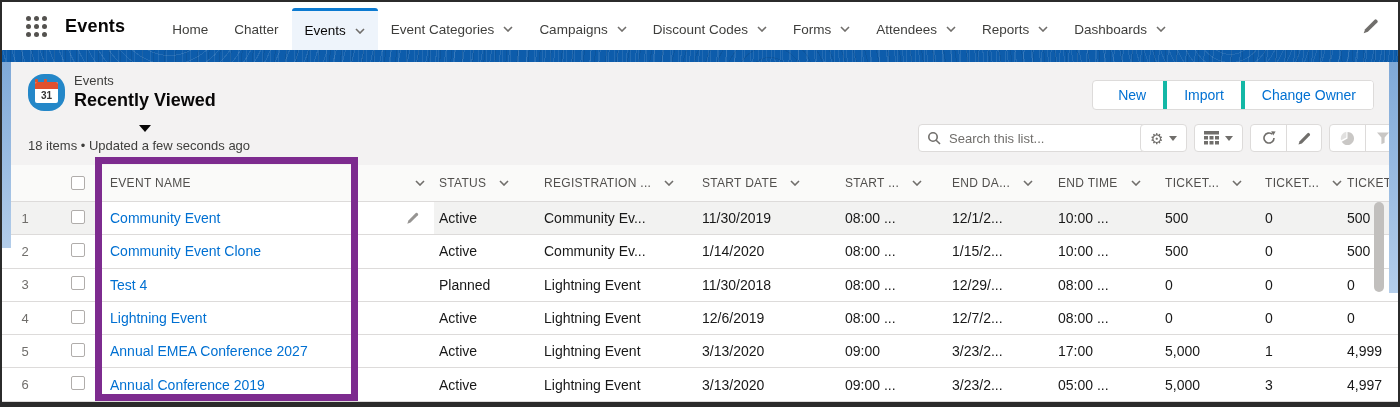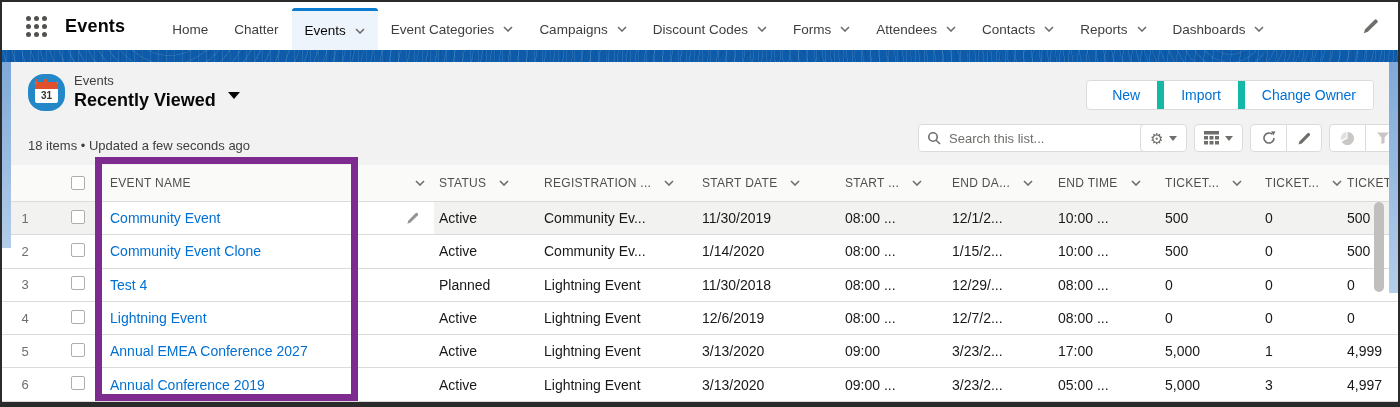--- a/index.html
+++ b/index.html
@@ -34,27 +34,27 @@
 
   
   .panel { position:absolute; left:0; top:60px; width:1396px; height:103px; background:#f3f2f2; }
   .obj-icon { position:absolute; left:26px; top:12px; width:37px; height:37px; border-radius:16px; background:#2487c8; }
   .cal { position:absolute; left:7px; top:8px; width:23px; height:21px; background:#fff; border-radius:2px; overflow:hidden; }
   .cal-top { height:7px; background:#e1502d; }
   .cal-day { font-size:10px; font-weight:bold; color:#333; text-align:center; line-height:13px; }
   .cal-ring { position:absolute; top:5px; width:3px; height:6px; background:#e1502d; border-radius:1px; }
   .title-block { position:absolute; left:72px; top:11px; }
   .obj-label { font-size:13px; color:#3e3e3c; }
-  .lv-select { display:flex; gap:12px; cursor:pointer; margin-top:2px; }
+  .lv-select { display:flex; align-items:center; gap:12px; cursor:pointer; margin-top:2px;flex-direction:column; }
   .lv-title { font-size:18px; font-weight:bold; color:#080707; }
   .caret-down { width:0; height:0; border-left:6px solid transparent; border-right:6px solid transparent; border-top:7px solid #080707; margin-top:2px; }
   .items-info { position:absolute; left:26px; top:76px; font-size:13px; color:#3e3e3c; }
 
   .btn-group { position:absolute; top:18px; right:24px; display:flex; border:1px solid #dddbda; border-radius:4px; background:#fff; height:30px; overflow:hidden;padding-left:8px; }
-  .btn { padding:0 17px; font-size:14px; color:#0070d2; background:#fff; border:none; border-left:7px solid #14b8a6; cursor:pointer; line-height:28px; white-space:nowrap; }
+  .btn { padding:0 17px; font-size:14px; color:#0070d2; background:#fff; border:none; border-left:4px solid #14b8a6; cursor:pointer; line-height:28px; white-space:nowrap; }
   .btn:first-child { border-left:none; }
 
   .search-wrap { position:absolute; left:916px; top:62px; width:240px; height:28px; }
   .search-input { width:100%; height:100%; border:1px solid #dddbda; border-radius:4px; padding:0 8px 0 30px; font-size:13px; color:#080707; font-family:"Liberation Sans",sans-serif; background:#fff; }
   .search-input::placeholder { color:#706e6b; }
   .search-icon { position:absolute; left:9px; top:7px; width:14px; height:14px; }
 
   .tool-row { position:absolute; top:62px; height:28px; display:flex; gap:7px; left:1138px; }
   .icon-btn, .icon-pair { height:28px; background:#fff; border:1px solid #dddbda; border-radius:4px; display:flex; align-items:center; }
   .icon-btn { padding:0 9px; gap:6px; cursor:pointer; }
@@ -150,26 +150,20 @@
             <polyline points="1,1 5,5 9,1"></polyline>
           </svg>
         </div>
       <div class="tab">
           <span>Attendees</span>
           <svg class="chev" viewBox="0 0 10 6">
             <polyline points="1,1 5,5 9,1"></polyline>
           </svg>
         </div>
       <div class="tab">
-          <span>Contacts</span>
-          <svg class="chev" viewBox="0 0 10 6">
-            <polyline points="1,1 5,5 9,1"></polyline>
-          </svg>
-        </div>
-      <div class="tab">
           <span>Reports</span>
           <svg class="chev" viewBox="0 0 10 6">
             <polyline points="1,1 5,5 9,1"></polyline>
           </svg>
         </div>
       <div class="tab">
           <span>Dashboards</span>
           <svg class="chev" viewBox="0 0 10 6">
             <polyline points="1,1 5,5 9,1"></polyline>
           </svg>

